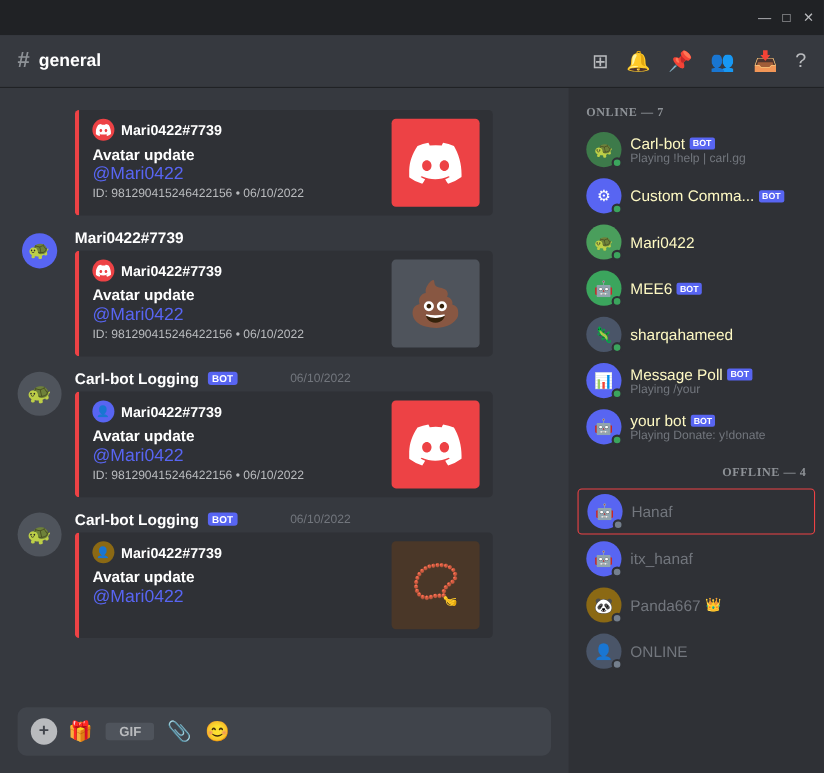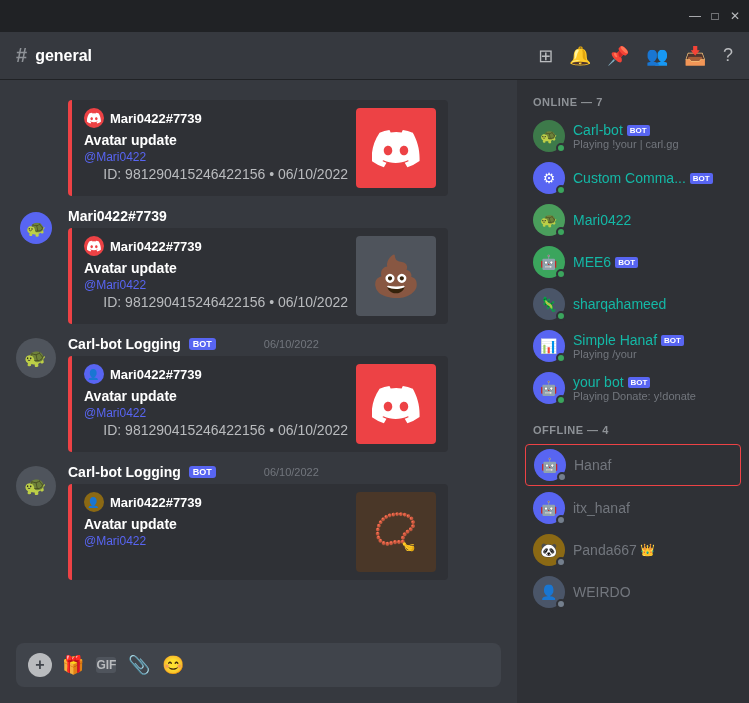--- a/index.html
+++ b/index.html
@@ -206,28 +206,27 @@
       font-weight: 600;
       color: #fff;
     }
     .embed-title {
       font-size: 14px;
       font-weight: 700;
       color: #fff;
       margin-bottom: 2px;
     }
     .embed-field {
-      font-size: 12px;
+      font-size: 16px;
       color: #5865f2;
       margin-bottom: 2px;
     }
     .embed-field-value {
-      font-size: 14px;
+      font-size: 11px;
       color: #b9bbbe;
-      text-align: right;
     }
     .embed-thumbnail {
       width: 80px;
       height: 80px;
       border-radius: 4px;
       background: #ed4245;
       display: flex;
       align-items: center;
       justify-content: center;
       flex-shrink: 0;
@@ -322,20 +321,21 @@
       border-radius: 2px;
     }
     .member-section-title {
       color: #8e9297;
       font-size: 11px;
       font-weight: 700;
       text-transform: uppercase;
       padding: 0 8px;
       margin-bottom: 8px;
       letter-spacing: 0.5px;
+      font-family: Liberation Serif, serif;
     }
     .member-item {
       display: flex;
       align-items: center;
       gap: 8px;
       padding: 4px 8px;
       border-radius: 4px;
       cursor: pointer;
       margin-bottom: 2px;
     }
@@ -360,21 +360,21 @@
       border-radius: 50%;
       position: absolute;
       bottom: -1px;
       right: -1px;
       border: 2px solid #2f3136;
     }
     .status-online { background: #3ba55d; }
     .status-offline { background: #747f8d; }
     .member-name {
       font-size: 14px;
-      color: #14b8a6;
+      color: #fef9c3;
     }
     .member-name.muted {
       color: #72767d;
     }
     .member-sub {
       font-size: 11px;
       color: #72767d;
     }
     .member-info {
       display: flex;
@@ -527,21 +527,21 @@
         </div>
       </div>
 
     </div>
 
     <div class="message-input-container">
       <div class="message-input">
         <div class="input-add-btn">+</div>
         <div class="input-icons">
           <span class="input-icon">🎁</span>
-          <span class="input-icon" style="font-size:12px;font-weight:700;color:#b9bbbe;background:#4f545c;padding:1px 0;border-radius:3px;">GIF</span>
+          <span class="input-icon" style="font-size:12px;font-weight:700;color:#b9bbbe;background:#4f545c;padding:1px 12px;border-radius:3px;">GIF</span>
           <span class="input-icon">📎</span>
           <span class="input-icon">😊</span>
         </div>
       </div>
     </div>
   </div>
 
   <div class="members-sidebar">
 
     <div class="member-section-title">ONLINE — 7</div>
@@ -549,21 +549,21 @@
     <div class="member-item">
       <div style="position:relative;">
         <div class="member-avatar-img" style="background:#3d7a4a;">🐢</div>
         <div class="status-dot status-online"></div>
       </div>
       <div class="member-info">
         <div class="member-badges">
           <span class="member-name">Carl-bot</span>
           <span class="bot-badge-sm">BOT</span>
         </div>
-        <span class="member-sub">Playing !your | carl.gg</span>
+        <span class="member-sub">Playing !help | carl.gg</span>
       </div>
     </div>
 
     <div class="member-item">
       <div style="position:relative;">
         <div class="member-avatar-img" style="background:#5865f2;">⚙</div>
         <div class="status-dot status-online"></div>
       </div>
       <div class="member-info">
         <div class="member-badges">
@@ -602,42 +602,42 @@
       <span class="member-name">sharqahameed</span>
     </div>
 
     <div class="member-item">
       <div style="position:relative;">
         <div class="member-avatar-img" style="background:#5865f2;">📊</div>
         <div class="status-dot status-online"></div>
       </div>
       <div class="member-info">
         <div class="member-badges">
-          <span class="member-name">Simple Hanaf</span>
+          <span class="member-name">Message Poll</span>
           <span class="bot-badge-sm">BOT</span>
         </div>
         <span class="member-sub">Playing /your</span>
       </div>
     </div>
 
     <div class="member-item">
       <div style="position:relative;">
         <div class="member-avatar-img" style="background:#5865f2;">🤖</div>
         <div class="status-dot status-online"></div>
       </div>
       <div class="member-info">
         <div class="member-badges">
           <span class="member-name">your bot</span>
           <span class="bot-badge-sm">BOT</span>
         </div>
         <span class="member-sub">Playing Donate: y!donate</span>
       </div>
     </div>
 
-    <div class="member-section-title" style="margin-top:16px;">OFFLINE — 4</div>
+    <div class="member-section-title" style="margin-top:16px;text-align:right;">OFFLINE — 4</div>
 
     <div class="member-item highlighted">
       <div style="position:relative;">
         <div class="member-avatar-img" style="background:#5865f2;">🤖</div>
         <div class="status-dot status-offline"></div>
       </div>
       <span class="member-name muted">Hanaf</span>
     </div>
 
     <div class="member-item">
@@ -657,17 +657,17 @@
         <span class="member-name muted">Panda667</span>
         <span class="crown-emoji">👑</span>
       </div>
     </div>
 
     <div class="member-item">
       <div style="position:relative;">
         <div class="member-avatar-img" style="background:#4a5568;">👤</div>
         <div class="status-dot status-offline"></div>
       </div>
-      <span class="member-name muted">WEIRDO</span>
+      <span class="member-name muted">ONLINE</span>
     </div>
 
   </div>
 </div>
 
 </body></html>

